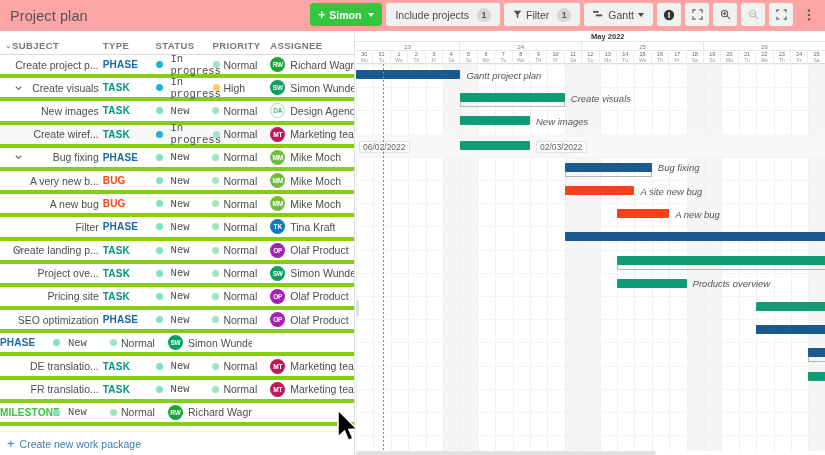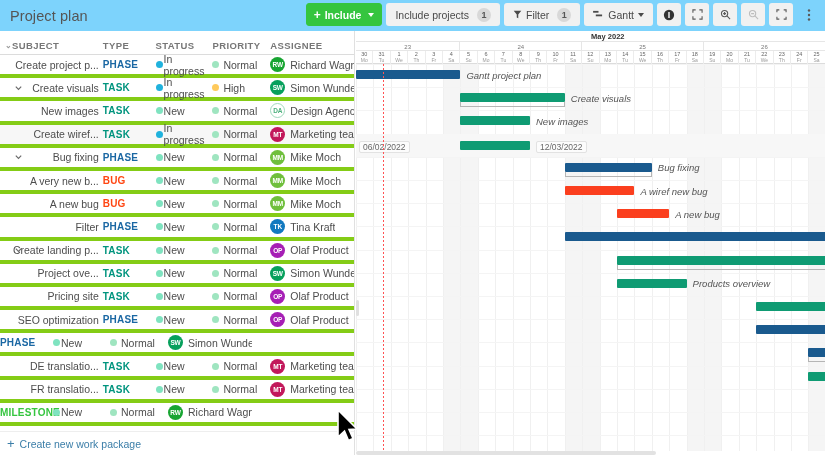--- a/index.html
+++ b/index.html
@@ -8,21 +8,21 @@
     font-family: "Liberation Sans", sans-serif;
     background: #ffffff;
     overflow: hidden;
     color: #333;
   }
   #app { position: relative; width: 825px; height: 455px; }
 
   
   .topbar {
     position: absolute; left: 0; top: 0; width: 825px; height: 31px;
-    background: #7dd3fc;
+    background: #fca5a5;
     display: flex; align-items: center;
   }
   .page-title {
     font-size: 14.5px; color: #555; font-weight: 400;
     margin-left: 10px; letter-spacing: .1px;
   }
   .toolbar {
     position: absolute; right: 4px; top: 3px;
     display: flex; align-items: center; gap: 4px;
   }
@@ -98,21 +98,21 @@
   }
   .twisty {
     position: absolute; left: 14px; top: 50%; transform: translateY(-50%);
     width: 9px; height: 9px; color: #6a6a6a;
   }
   .type-cell { width: 53px; font-size: 10px; font-weight: 700; letter-spacing: .2px; }
   .t-PHASE { color: #1a67a3; }
   .t-TASK { color: #00947e; }
   .t-BUG { color: #ff4612; }
   .t-MILESTONE { color: #35c53f; }
-  .status-cell { width: 57px; gap: 1px; }
+  .status-cell { width: 57px; gap: 8px; font-family: Liberation Mono, monospace; }
   .prio-cell { width: 58px; gap: 4px; }
   .dot { width: 7px; height: 7px; border-radius: 50%; flex: none; }
   .assignee-cell { width: 84px; gap: 5px; overflow: hidden; white-space: nowrap; }
   .avatar {
     width: 15px; height: 15px; border-radius: 50%; flex: none;
     display: flex; align-items: center; justify-content: center;
     font-size: 6.5px; font-weight: 700; color: #fff; letter-spacing: -.2px;
   }
   .avatar.hollow { background: #fff !important; color: #4caf7d; border: 1px solid #9fd9bd; }
   .assignee-name { font-size: 10.5px; color: #4d4d4d; overflow: hidden; text-overflow: clip; }
@@ -197,21 +197,21 @@
 <body>
 
 <div id="app">
 
   <div class="topbar">
     <div class="page-title">Project plan</div>
     <div class="toolbar">
 
       <div class="btn btn-create">
         <span class="plus">+</span>
-        <span>Include</span>
+        <span>Simon</span>
         <span class="caret"></span>
       </div>
 
       <div class="btn">
         <span>Include projects</span>
         <span class="pill">1</span>
       </div>
 
       <div class="btn">
         <span>
@@ -760,33 +760,33 @@
         <div class="row-line" style="top: 232px;"></div>
         <div class="row-line" style="top: 255.2px;"></div>
         <div class="row-line" style="top: 278.4px;"></div>
         <div class="row-line" style="top: 301.6px;"></div>
         <div class="row-line" style="top: 324.8px;"></div>
         <div class="row-line" style="top: 348px;"></div>
         <div class="row-line" style="top: 371.2px;"></div>
         <div class="tooltip-row" style="top: 69.6px;"></div>
         <div class="date-chip" style="left: 3px; top: 76.6px;">06/02/2022</div>
         <div class="bar green" style="left: 104.4px; width: 69.6px; top: 76.6px;"></div>
-        <div class="date-chip" style="left: 180px; top: 76.6px;">12/03/2022</div>
+        <div class="date-chip" style="left: 180px; top: 76.6px;">02/03/2022</div>
         <div class="bar blue" style="left: 0px; width: 104.4px; top: 6px;"></div>
         <div class="bar-label" style="left: 110.4px; top: 6.5px;">Gantt project plan</div>
         <div class="bar green" style="left: 104.4px; width: 104.4px; top: 29.2px;"></div>
         <div class="group-bracket" style="left: 104.4px; width: 104.4px; top: 38.2px;"></div>
         <div class="bar-label" style="left: 214.8px; top: 29.7px;">Create visuals</div>
         <div class="bar green" style="left: 104.4px; width: 69.6px; top: 52.4px;"></div>
         <div class="bar-label" style="left: 180px; top: 52.9px;">New images</div>
         <div class="bar blue" style="left: 208.8px; width: 87px; top: 98.8px;"></div>
         <div class="group-bracket" style="left: 208.8px; width: 87px; top: 107.8px;"></div>
         <div class="bar-label" style="left: 301.8px; top: 99.3px;">Bug fixing</div>
         <div class="bar red" style="left: 208.8px; width: 69.6px; top: 122px;"></div>
-        <div class="bar-label" style="left: 284.4px; top: 122.5px;">A wiref new bug</div>
+        <div class="bar-label" style="left: 284.4px; top: 122.5px;">A site new bug</div>
         <div class="bar red" style="left: 261px; width: 52.2px; top: 145.2px;"></div>
         <div class="bar-label" style="left: 319.2px; top: 145.7px;">A new bug</div>
         <div class="bar blue" style="left: 208.8px; width: 295.8px; top: 168.4px;"></div>
         <div class="bar green" style="left: 261px; width: 208.8px; top: 191.6px;"></div>
         <div class="group-bracket" style="left: 261px; width: 208.8px; top: 200.6px;"></div>
         <div class="bar green" style="left: 261px; width: 69.6px; top: 214.8px;"></div>
         <div class="bar-label" style="left: 336.6px; top: 215.3px;">Products overview</div>
         <div class="bar green" style="left: 400.2px; width: 69.6px; top: 238px;"></div>
         <div class="bar blue" style="left: 400.2px; width: 121.8px; top: 261.2px;"></div>
         <div class="bar blue" style="left: 452.4px; width: 69.6px; top: 284.4px;"></div>

